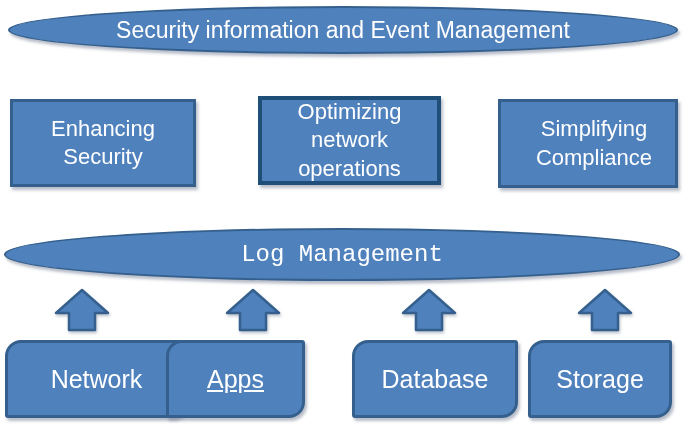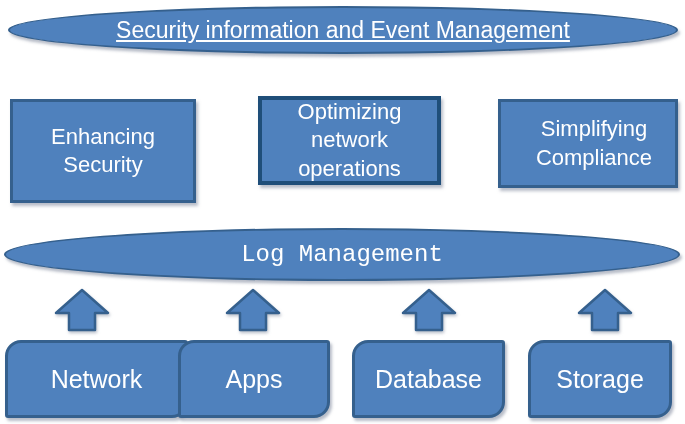--- a/index.html
+++ b/index.html
@@ -28,56 +28,55 @@
     box-shadow: 2px 3px 3px rgba(125, 135, 155, 0.55);
   }
   .ellipse {
     border-radius: 50%;
     border-width: 2.5px;
   }
   .top-ellipse {
     left: 8px; top: 6px;
     width: 670px; height: 48px;
     font-size: 23px;
-    text-decoration: underline;
   }
   .log-ellipse {
     left: 4px; top: 228px;
     width: 676px; height: 53px;
     font-size: 24px;
     font-family: Liberation Mono, monospace;
   }
   .benefit {
     font-size: 22px;
     line-height: 1.28;
     padding: 4px;
   }
-  .benefit-1 { left: 10px;  top: 99px; width: 186px; height: 104px; }
+  .benefit-1 { left: 10px;  top: 99px; width: 186px; height: 88px; }
   .benefit-2 { left: 258px; top: 96px; width: 183px; height: 89px; border-color: #1f4e79; border-width: 4px; justify-content: center; }
   .benefit-3 { left: 498px; top: 99px; width: 180px; height: 89px; padding-left: 16px; }
   .arrow {
     position: absolute;
     top: 288px;
     width: 56px;
     height: 44px;
     filter: drop-shadow(1.5px 2px 1.5px rgba(125, 135, 155, 0.5));
   }
   .arrow-1 { left: 54px; }
   .arrow-2 { left: 225px; }
   .arrow-3 { left: 401px; }
   .arrow-4 { left: 577px; }
   .source {
     top: 340px;
     height: 78px;
     font-size: 25px;
     border-radius: 16px 3px 16px 3px;
   }
   .source-1 { left: 5px;   width: 183px; align-items: center; }
-  .source-2 { left: 178px; width: 152px; }
-  .source-3 { left: 352px; width: 153px; }
+  .source-2 { left: 166px; width: 139px; text-decoration: underline; }
+  .source-3 { left: 352px; width: 166px; }
   .source-4 { left: 528px; width: 144px; }
 </style>
 </head>
 <body>
 
 <div class="stage">
 
   <div class="shape ellipse top-ellipse">
     <span>Security information and Event Management</span>
   </div>

